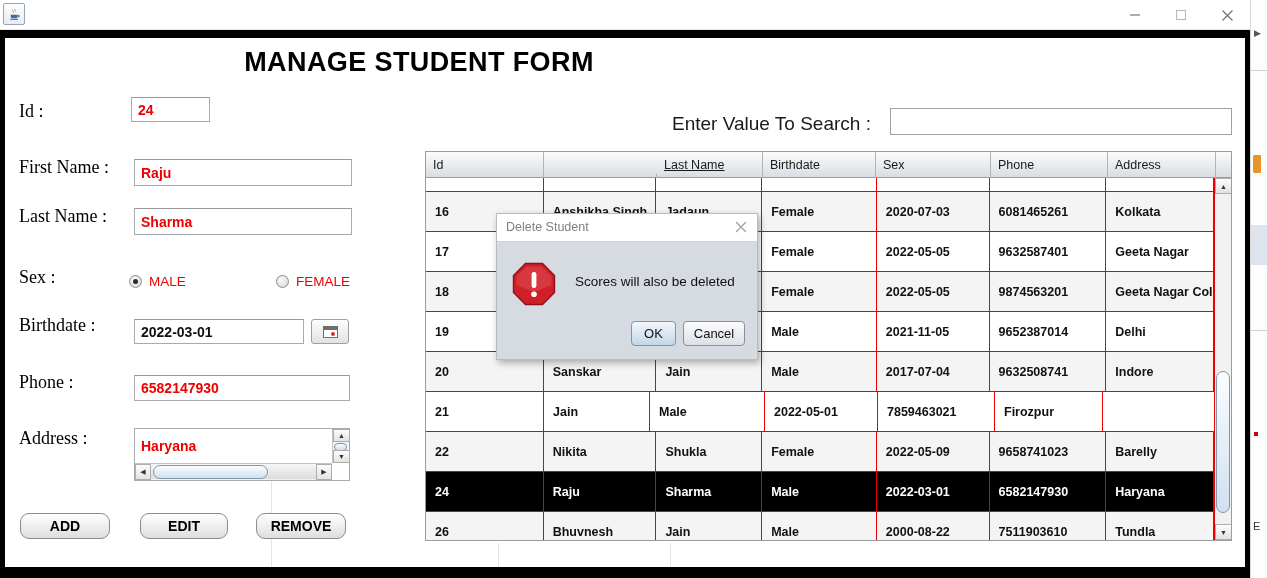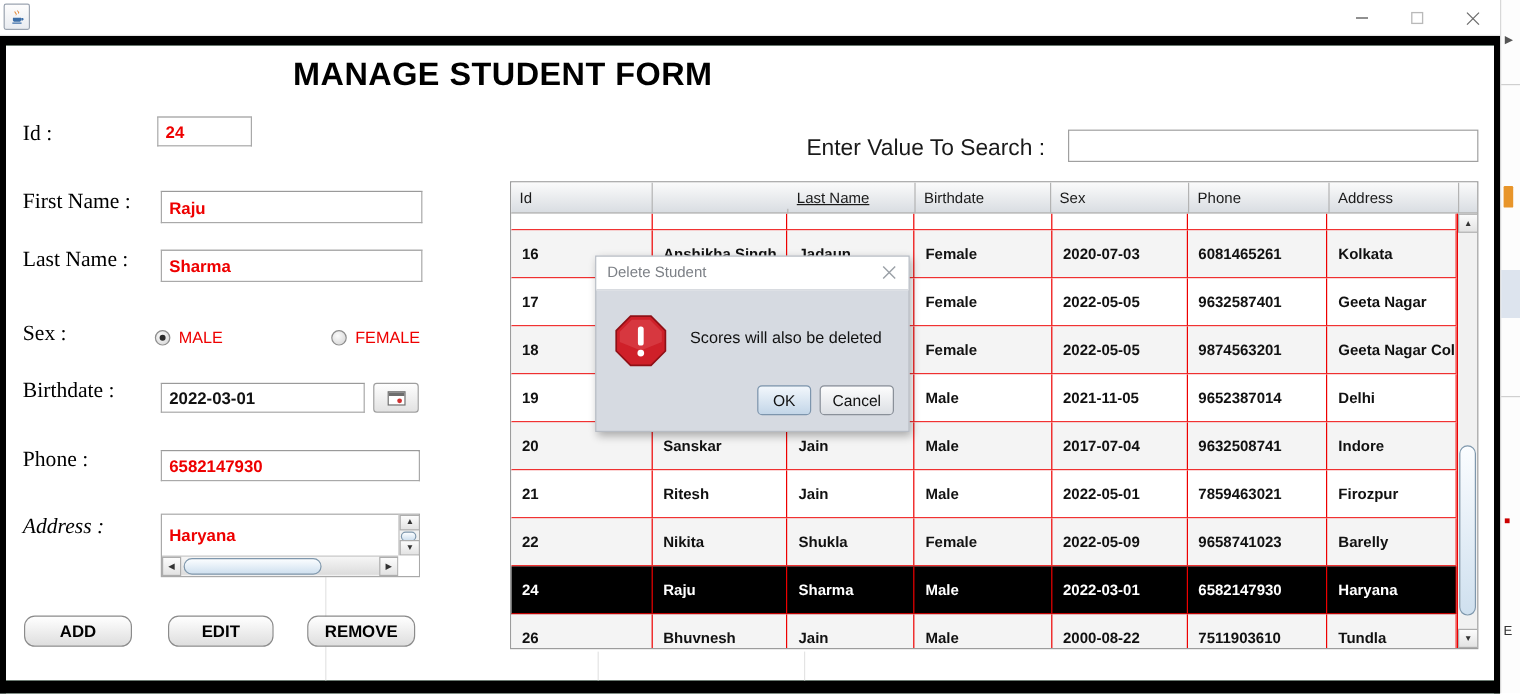--- a/index.html
+++ b/index.html
@@ -45,21 +45,21 @@
     font-size: 9px; color: #555;
   }
   .bg-window .bg-line {
     position: absolute; left: 0; width: 17px; height: 1px; background: #d0d0d0;
   }
 
   
   .window {
     position: absolute;
     left: 0; top: 0; width: 1250px; height: 578px;
-    background: #14532d;
+    background: #fef9c3;
   }
 
   
   .titlebar {
     position: absolute; left: 0; top: 0; width: 1250px; height: 30px;
     background: #ffffff;
     border-bottom: 1px solid #e6e6e6;
   }
   .java-icon {
     position: absolute; left: 3px; top: 3px; width: 22px; height: 22px;
@@ -423,21 +423,21 @@
 
       <div class="form-label" style="left:14px; top:277px;">Birthdate :</div>
       <div class="txtfield dark" style="left:129px; top:281px; width:170px; height:25px;">2022-03-01</div>
       <div class="date-btn" style="left:306px; top:281px;">
         <span class="date-ico"></span>
       </div>
 
       <div class="form-label" style="left:14px; top:334px;">Phone :</div>
       <div class="txtfield" style="left:129px; top:337px; width:216px; height:26px;">6582147930</div>
 
-      <div class="form-label" style="left:14px; top:390px;font-style:italic;">Address :</div>
+      <div class="form-label" style="left:14px; top:390px;">Address :</div>
       <div class="area-wrap" style="left:129px; top:390px; width:216px; height:53px;">
         <div class="area-text">Haryana</div>
         <div class="sb-v">
           <div class="sb-arrow" style="left:0; top:0; width:17px; height:13px;">▲</div>
           <div class="sb-thumb" style="left:1px; top:14px; width:13px; height:8px;"></div>
           <div class="sb-arrow" style="left:0; bottom:0; width:17px; height:13px;">▼</div>
         </div>
         <div class="sb-h">
           <div class="sb-track-h"></div>
           <div class="sb-arrow" style="left:0; top:0; width:16px; height:16px;">◀</div>
@@ -514,21 +514,20 @@
               <div class="td" style="width: 118px;">20</div>
               <div class="td" style="width: 113px;">Sanskar</div>
               <div class="td" style="width: 106px;">Jain</div>
               <div class="td" style="width: 115px;">Male</div>
               <div class="td" style="width: 113px;">2017-07-04</div>
               <div class="td" style="width: 117px;">9632508741</div>
               <div class="td" style="width: 108px;">Indore</div>
             </div>
             <div class="trow">
               <div class="td" style="width: 118px;">21</div>
-              <div class="td" style="width: 113px;">Ritesh</div>
               <div class="td" style="width: 106px;">Jain</div>
               <div class="td" style="width: 115px;">Male</div>
               <div class="td" style="width: 113px;">2022-05-01</div>
               <div class="td" style="width: 117px;">7859463021</div>
               <div class="td" style="width: 108px;">Firozpur</div>
             </div>
             <div class="trow alt">
               <div class="td" style="width: 118px;">22</div>
               <div class="td" style="width: 113px;">Nikita</div>
               <div class="td" style="width: 106px;">Shukla</div>

